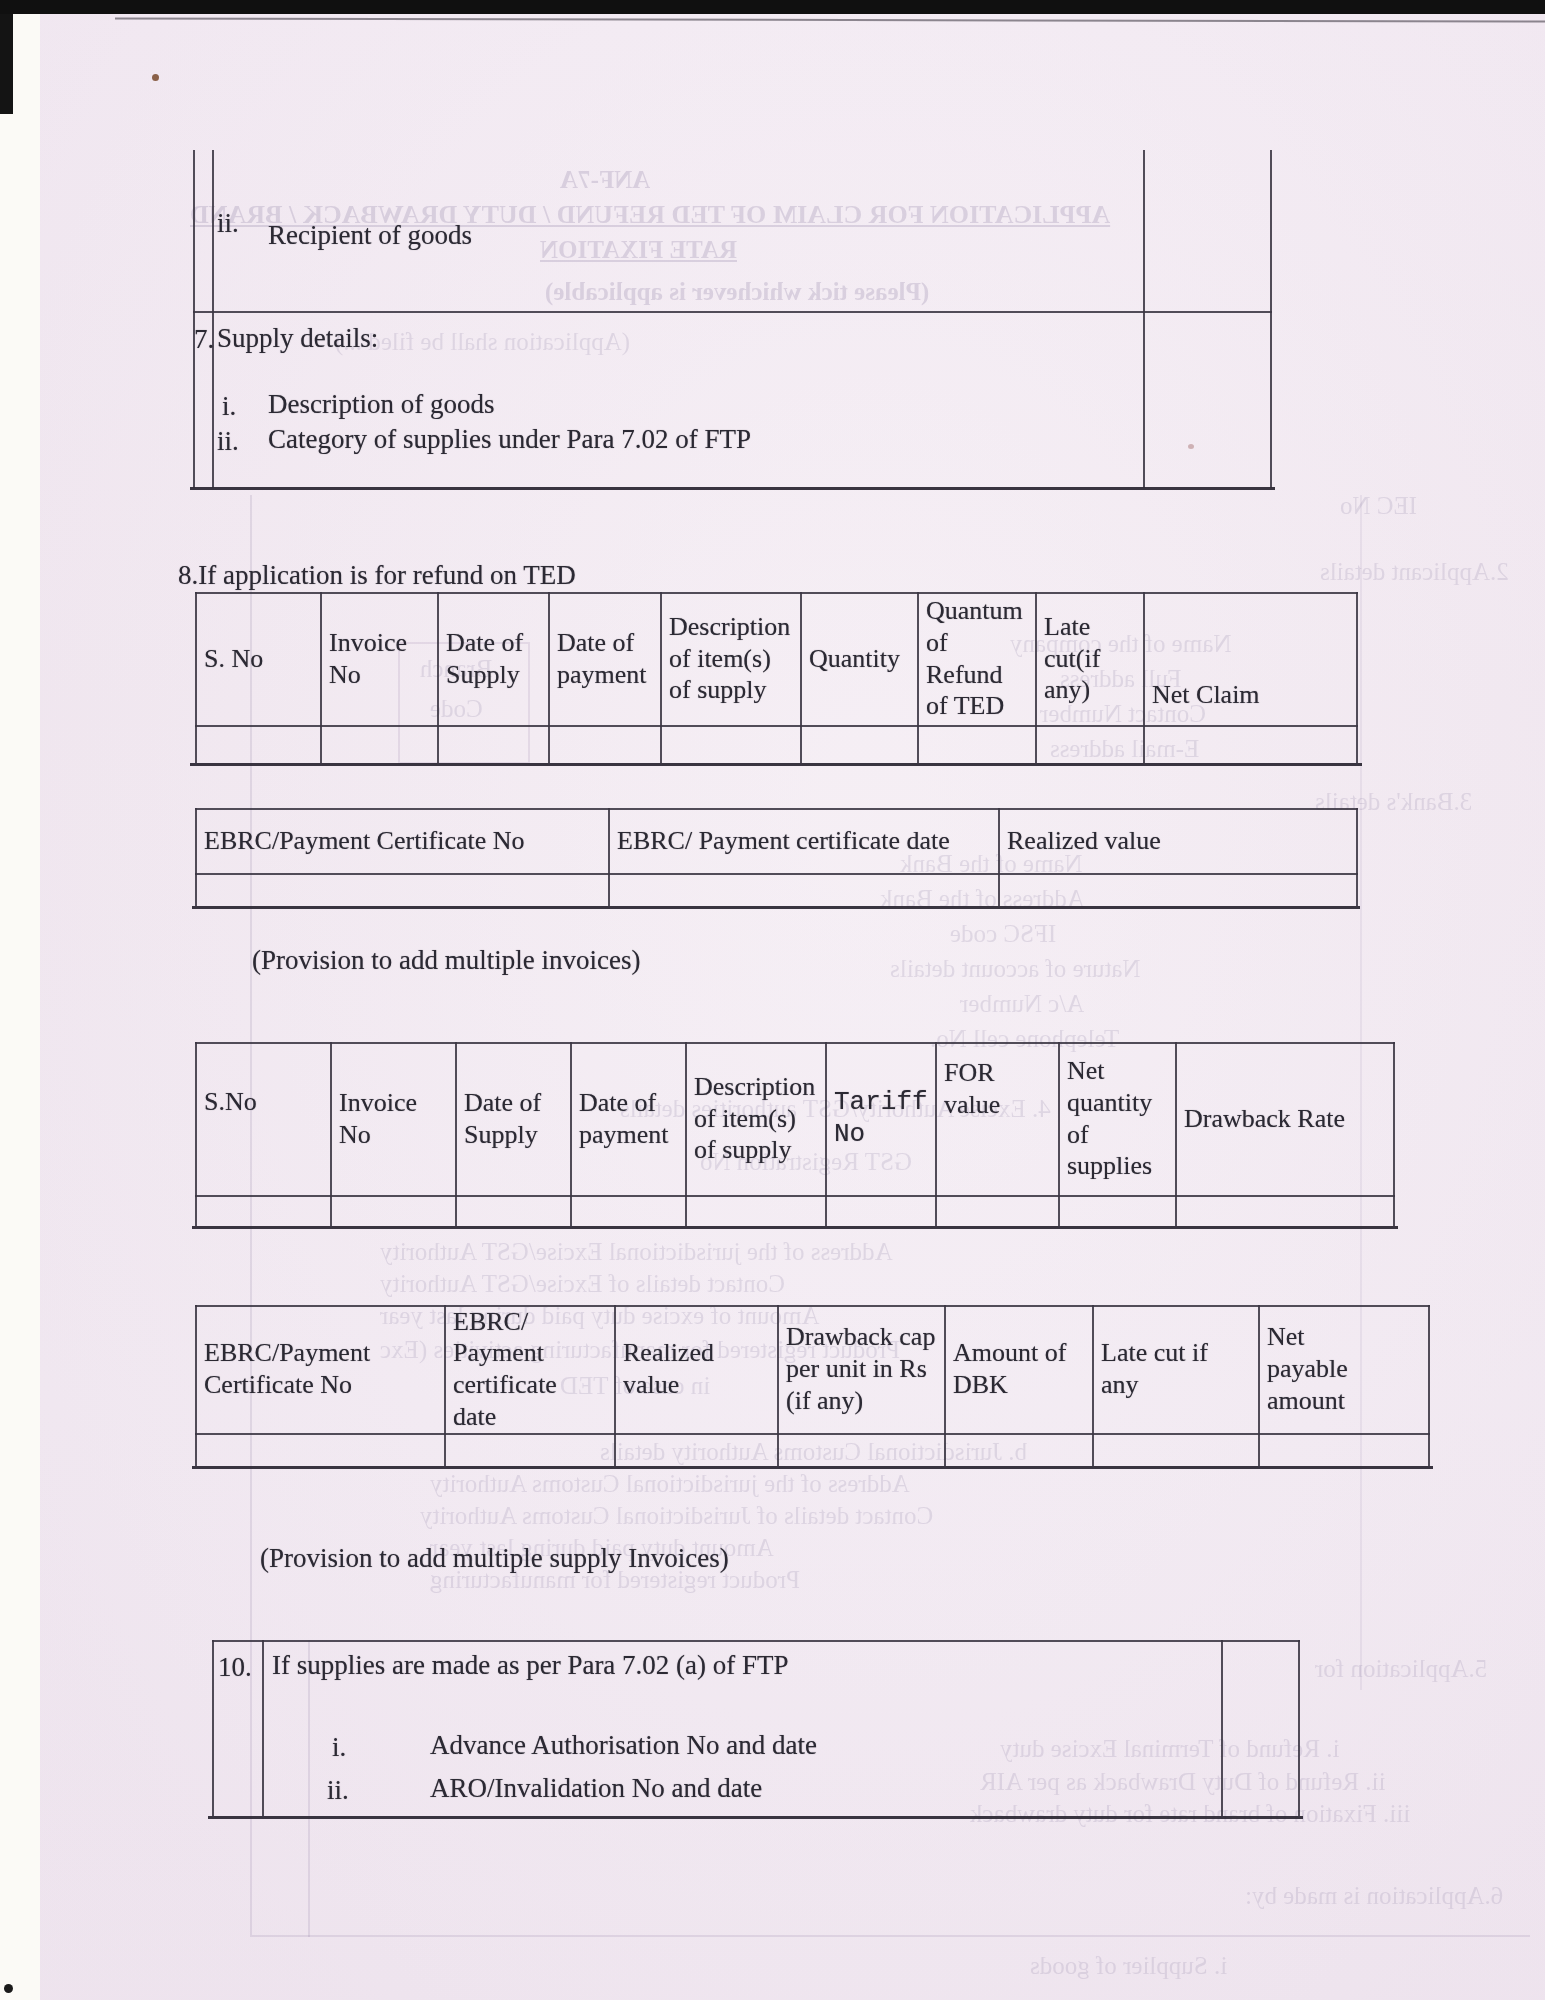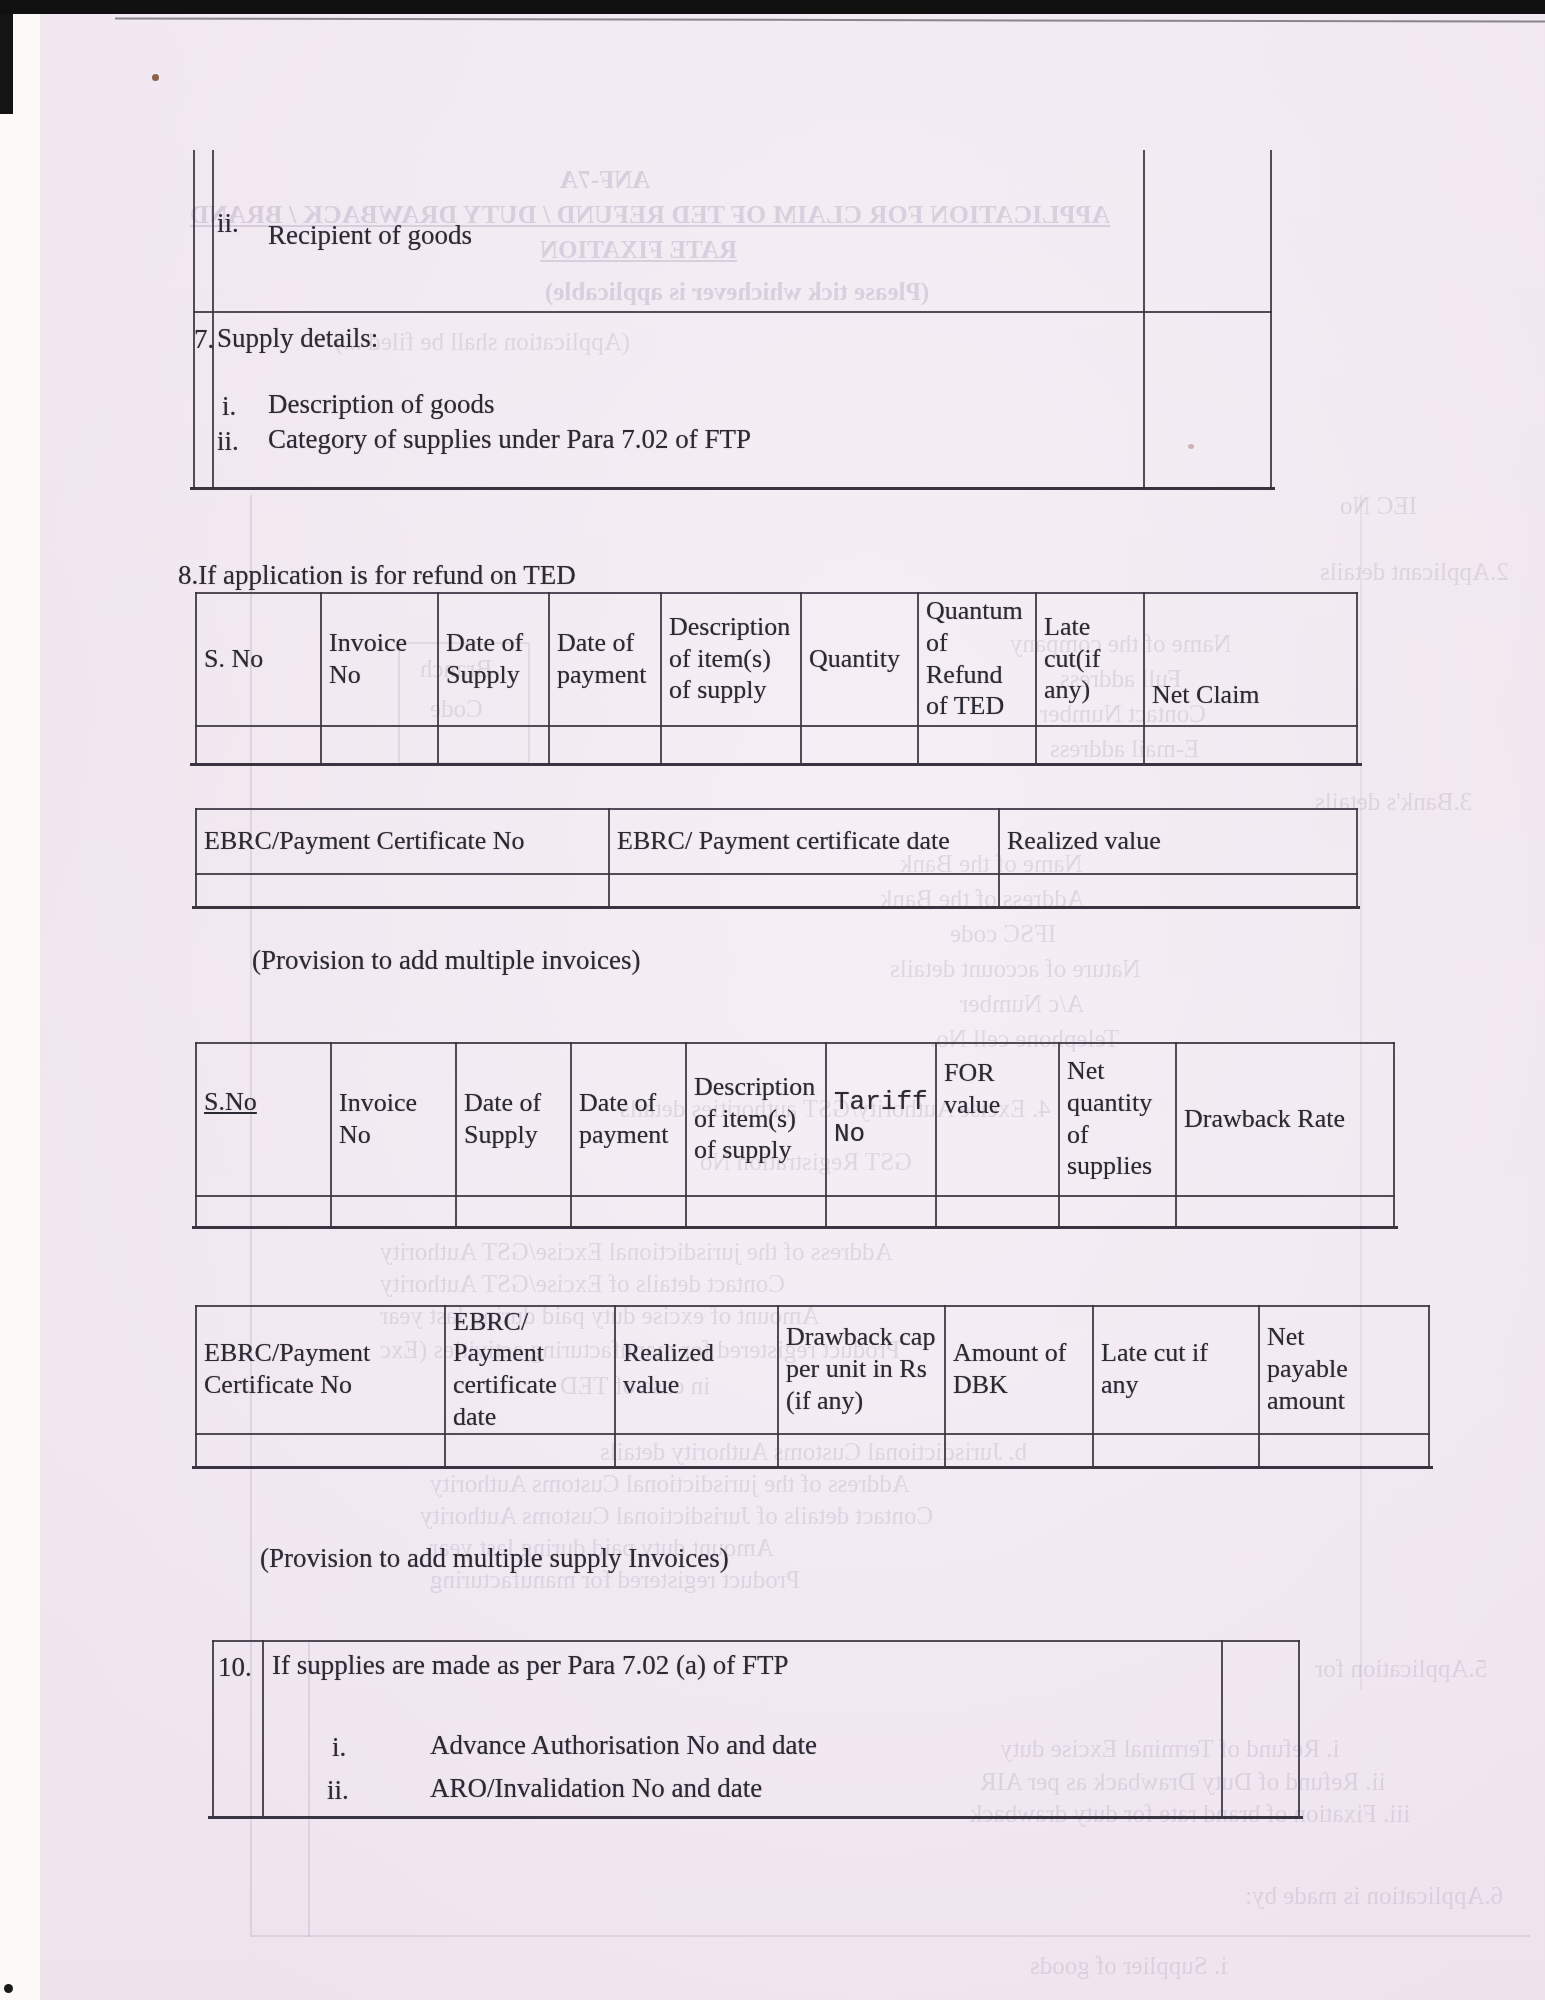--- a/index.html
+++ b/index.html
@@ -160,21 +160,21 @@
     <div class="vl" style="left:330px;top:1042px;height:187px;"></div>
     <div class="vl" style="left:455px;top:1042px;height:187px;"></div>
     <div class="vl" style="left:570px;top:1042px;height:187px;"></div>
     <div class="vl" style="left:685px;top:1042px;height:187px;"></div>
     <div class="vl" style="left:825px;top:1042px;height:187px;"></div>
     <div class="vl" style="left:935px;top:1042px;height:187px;"></div>
     <div class="vl" style="left:1058px;top:1042px;height:187px;"></div>
     <div class="vl" style="left:1175px;top:1042px;height:187px;"></div>
     <div class="vl" style="left:1393px;top:1042px;height:187px;"></div>
 
-    <div class="cell" style="left:197px;top:1042px;width:131px;height:120px;text-decoration:underline;">S.No</div>
+    <div class="cell" style="left:197px;top:1042px;width:131px;height:120px;">S.No</div>
     <div class="cell" style="left:332px;top:1042px;width:121px;height:153px;">Invoice No</div>
     <div class="cell" style="left:457px;top:1042px;width:111px;height:153px;">Date of Supply</div>
     <div class="cell" style="left:572px;top:1042px;width:111px;height:153px;">Date of payment</div>
     <div class="cell" style="left:687px;top:1042px;width:136px;height:153px;">Description of item(s) of supply</div>
     <div class="cell" style="left:827px;top:1042px;width:106px;height:153px;font-family:Liberation Mono, monospace;">Tariff No</div>
     <div class="cell" style="left:937px;top:1012px;width:119px;height:153px;">FOR value</div>
     <div class="cell" style="left:1060px;top:1042px;width:113px;height:153px;">Net quantity of supplies</div>
     <div class="cell" style="left:1177px;top:1042px;width:214px;height:153px;">Drawback Rate</div>
   </div>
 

